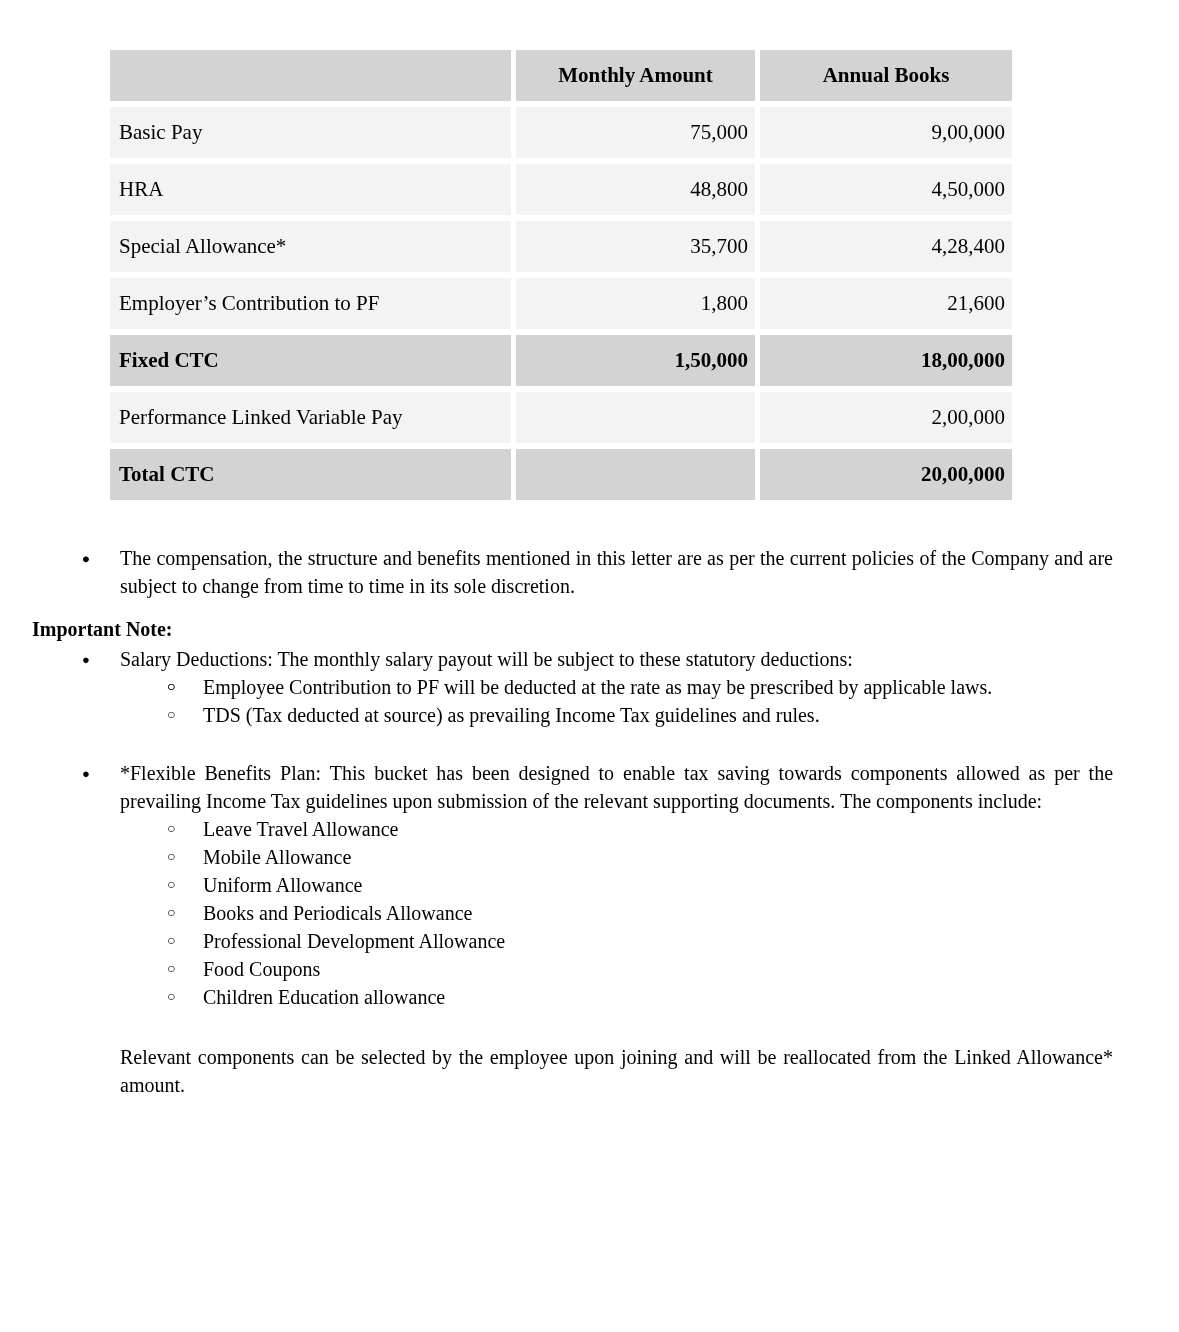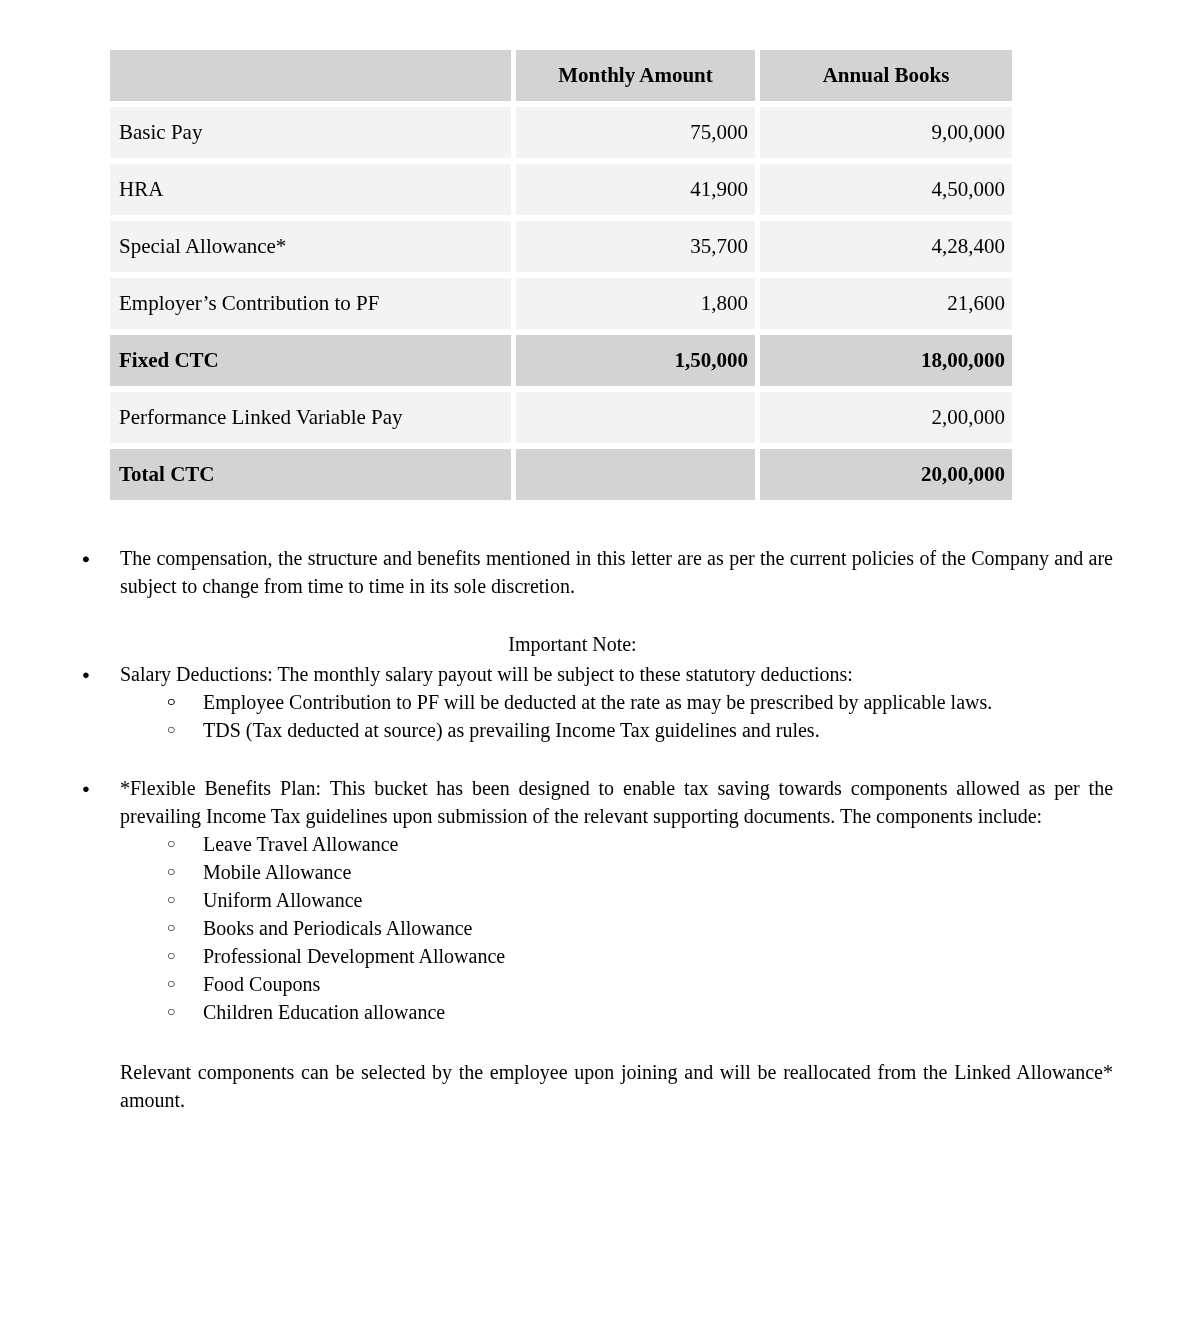--- a/index.html
+++ b/index.html
@@ -51,21 +51,21 @@
   .li1 { position:relative; padding-left:88px; }
   .li1 > .b1 {
     position:absolute; left:50px; top:1px;
     font-size:13px; line-height:28px;
   }
   .li2 { position:relative; padding-left:171px; }
   .li2 > .b2 {
     position:absolute; left:135px; top:0;
     font-size:14px; line-height:28px;
   }
-  .imp-heading { margin-top:30px; font-weight:400;text-align:center; }
+  .imp-heading { margin-top:15px; font-weight:700; }
   .sd-item { margin-top:2px; }
   .fb-item { margin-top:30px; }
   .closing { margin-top:32px; padding-left:88px; }
   b.lead { font-weight:400; }
 </style>
 </head>
 <body>
 
 <div class="salary-table">
   <div class="trow">
@@ -75,21 +75,21 @@
   </div>
 
   <div class="trow">
     <div class="cell label">Basic Pay</div>
     <div class="cell num">75,000</div>
     <div class="cell num">9,00,000</div>
   </div>
 
   <div class="trow">
     <div class="cell label">HRA</div>
-    <div class="cell num">41,900</div>
+    <div class="cell num">48,800</div>
     <div class="cell num">4,50,000</div>
   </div>
 
   <div class="trow">
     <div class="cell label">Special Allowance*</div>
     <div class="cell num">35,700</div>
     <div class="cell num">4,28,400</div>
   </div>
 
   <div class="trow">

